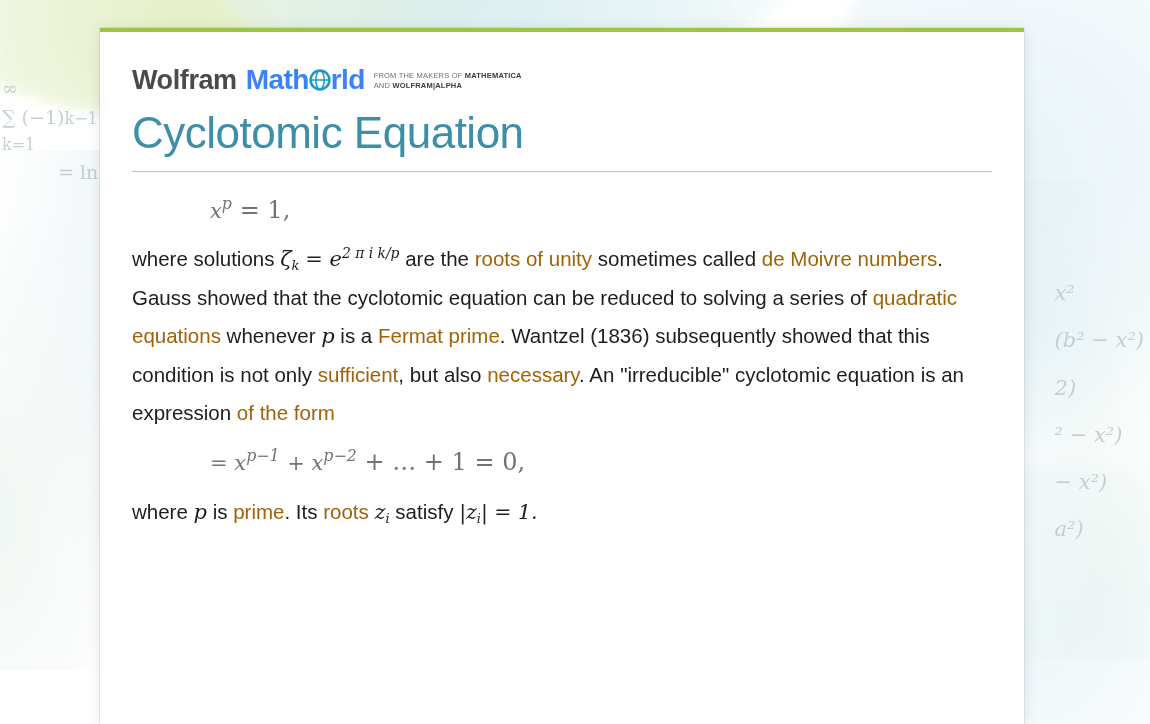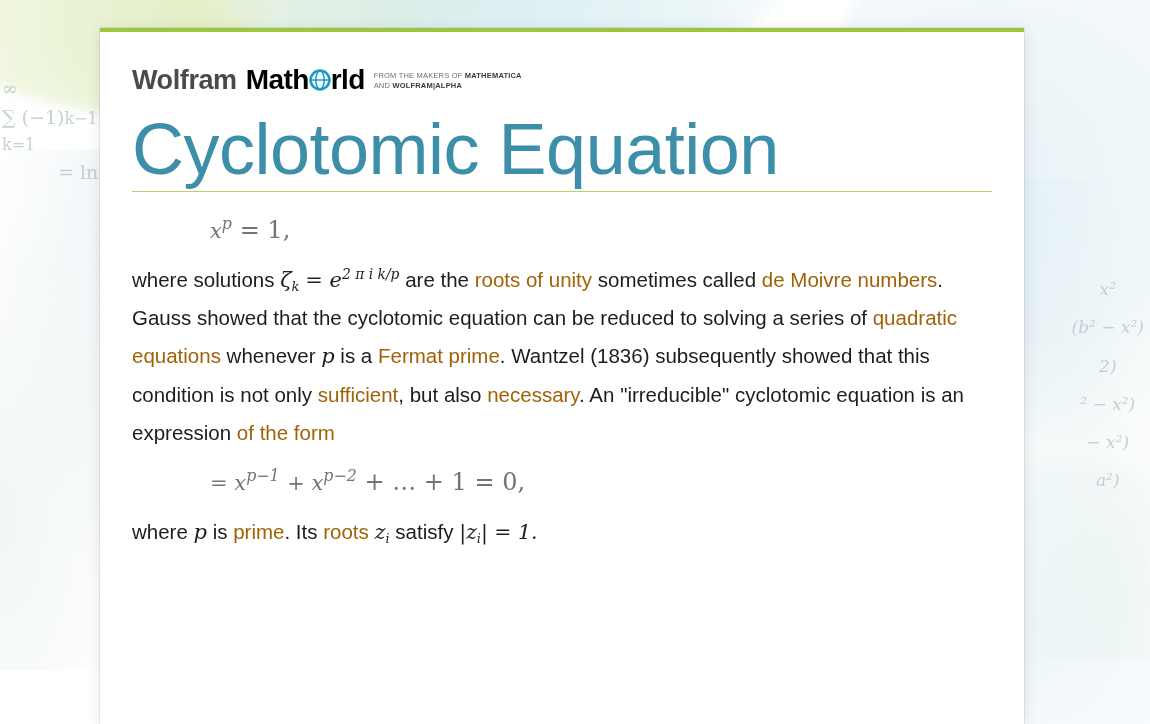--- a/index.html
+++ b/index.html
@@ -76,23 +76,23 @@
     white-space: nowrap;
   }
   .bg-formula-left {
     left: 2px; top: 74px;
     font-size: 19px;
     line-height: 1.55;
     font-style: normal;
   }
   .bg-formula-right {
     right: 6px; top: 270px;
-    font-size: 17px;
+    font-size: 21px;
     line-height: 2.25;
-    text-align: center;
+    text-align: left;
   }
   .bg-formula .sm { font-size: 16px; }
 
   
   #content-card {
     position: absolute;
     left: 100px;
     top: 28px;
     width: 924px;
     height: 696px;
@@ -116,21 +116,21 @@
   .brand-wolfram {
     font-size: 27px;
     font-weight: 700;
     color: #4a4a4a;
     letter-spacing: -.4px;
     line-height: 1;
   }
   .brand-mathworld {
     font-size: 28px;
     font-weight: 700;
-    color: #000000;
+    color: #3b82f6;
     letter-spacing: -.6px;
     line-height: 1;
     position: relative;
     text-align: center;
   }
   .brand-globe {
     display: inline-block;
     position: relative;
     width: 22px;
     height: 22px;
@@ -142,25 +142,26 @@
     line-height: 1.35;
     color: #6d6d6d;
     letter-spacing: .2px;
     padding-bottom: 3px;
     text-transform: uppercase;
   }
   .brand-tag b { color: #3a3a3a; margin-top: 24px; }
 
   
   #page-title {
-    font-size: 72px;
+    font-size: 44px;
     font-weight: 400;
     color: #3d8ea8;
     letter-spacing: -.5px;
     margin: 14px 0 0 0;
+    padding-bottom: 12px;
     border-bottom: 1px solid #b9d36a;
     line-height: 1.15;
   }
 
   
   #article {
     font-size: 20.5px;
     line-height: 1.85;
     color: #1d1d1d;
     margin-top: 22px;

